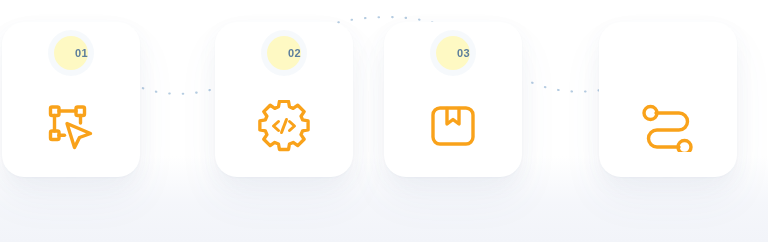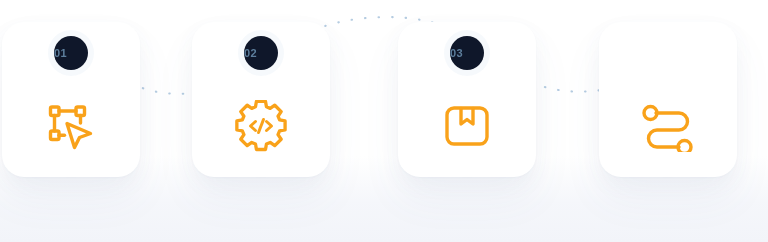--- a/index.html
+++ b/index.html
@@ -71,37 +71,37 @@
     left: 7%;
     right: 7%;
     bottom: -30px;
     height: 54px;
     border-radius: 50%;
     background: radial-gradient(ellipse at center, rgba(215,222,236,0.55) 0%, rgba(215,222,236,0) 72%);
     z-index: -1;
   }
 
   #card-1 { left: 2px; }
-  #card-2 { left: 192px; }
-  #card-3 { left: 398px; text-decoration: underline; }
+  #card-2 { left: 215px; }
+  #card-3 { left: 384px; text-decoration: underline; }
   #card-4 { left: 599px; }
 
   
   .badge {
     position: absolute;
     top: 14px;
     left: 50%;
     transform: translateX(-50%);
     width: 34px;
     height: 34px;
     border-radius: 50%;
-    background: #0f172a;
+    background: #fef9c3;
     display: flex;
     align-items: center;
-    justify-content: flex-start;
+    justify-content: flex-end;
     box-shadow: 0 0 0 6px rgba(234,241,248,0.45);
   }
   .badge-text {
     font-family: "Liberation Sans", sans-serif;
     font-size: 11px;
     font-weight: bold;
     letter-spacing: 0.4px;
     color: #5d7e9c;
     line-height: 1;
   }

